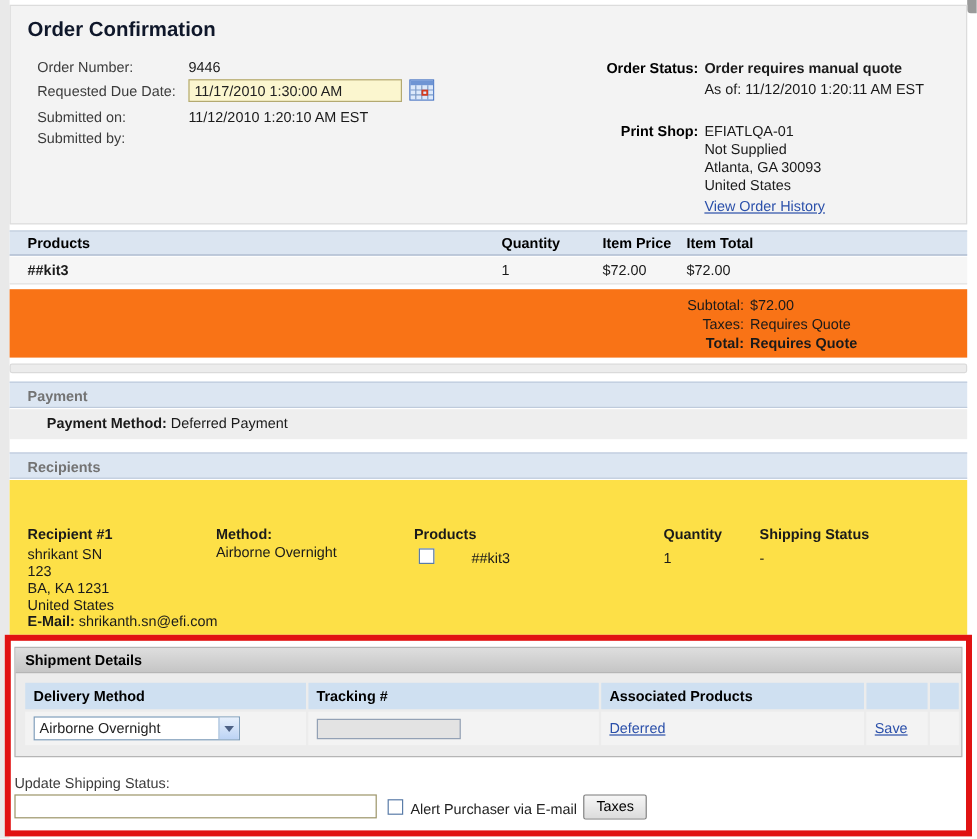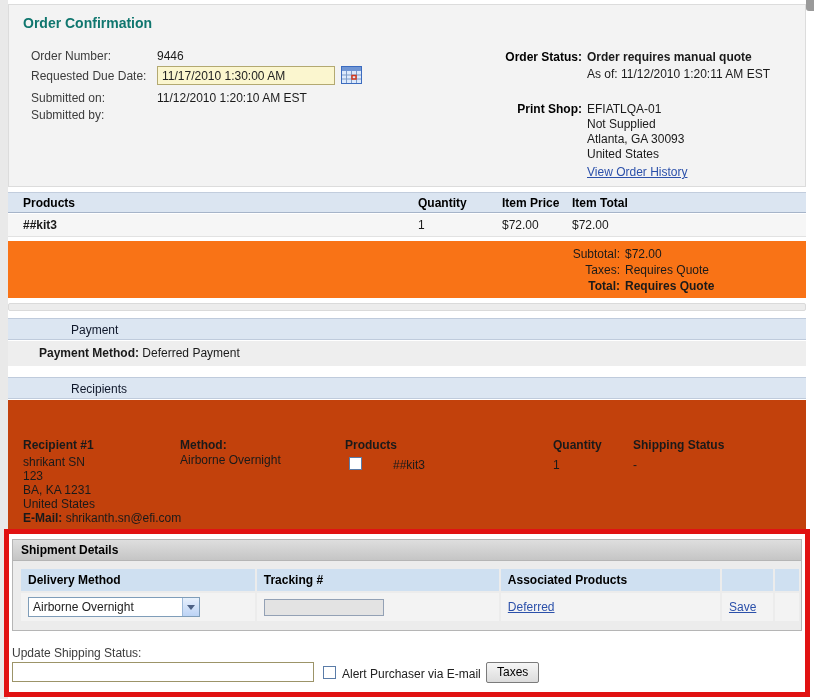--- a/index.html
+++ b/index.html
@@ -6,21 +6,21 @@
   html,body { width:814px; height:699px; background:#ffffff; overflow:hidden;
     font-family:"Liberation Sans","DejaVu Sans",sans-serif; font-size:12px; color:#1a1a1a; }
   #page { position:relative; width:814px; height:699px; background:#ffffff; }
   .abs { position:absolute; }
   .bold { font-weight:bold; }
   .gutter { left:0; top:0; width:8px; height:699px; background:#e9e9e9; }
   .corner-mark { left:806px; top:0; width:8px; height:11px; background:#9a9a9a; border-bottom-left-radius:3px; }
 
   
   .top-box { left:8px; top:4px; width:798px; height:183px; background:#f3f3f3; border:1px solid #dcdcdc; }
-  .page-title { left:14px; top:10px; font-size:14px; font-weight:bold; color:#0f766e; }
+  .page-title { left:14px; top:10px; font-size:17px; font-weight:bold; color:#0f172a; }
   .lbl { color:#3c3c3c; }
   .val { color:#1a1a1a; }
   .field-label { left:22px; }
   .field-value { left:148px; }
   .date-input { left:148px; top:61px; width:178px; height:19px; background:#fbf6cf;
     border:1px solid #b3a971; font-family:inherit; font-size:12px; padding:1px 4px; color:#222; }
   .cal-btn { left:331px; top:61px; width:22px; height:19px; background:none; border:none; cursor:pointer; }
 
   .rlabel { width:153px; left:420px; text-align:right; font-weight:bold; color:#000; }
   .rvalue { left:578px; }
@@ -35,24 +35,24 @@
   .col-product { left:15px; } .col-qty { left:410px; } .col-price { left:494px; } .col-total { left:564px; }
   .summary { left:8px; top:241px; width:798px; height:57px; background:#f97316; }
   .sum-row { position:absolute; height:16px; width:798px; }
   .sum-label { position:absolute; left:500px; width:112px; text-align:right; }
   .sum-value { position:absolute; left:617px; }
   .sep-bar { left:8px; top:303px; width:798px; height:8px; background:#ececec; border:1px solid #dadada; border-radius:2px; }
 
   
   .section-bar { left:8px; width:798px; height:22px; background:#dce6f2;
     border-top:1px solid #bfcbdc; border-bottom:1px solid #bfcbdc; }
-  .section-bar span { position:absolute; left:15px; top:4px; font-weight:normal; color:#0f172a;margin-left:48px; }
+  .section-bar span { position:absolute; left:15px; top:4px; font-weight:bold; color:#737373; }
   .pay-row { left:8px; top:341px; width:798px; height:25px; background:#eeeeee; }
   .pay-row div { position:absolute; left:15px; top:5px;padding-left:16px; }
-  .recip-area { left:8px; top:400px; width:798px; height:130px; background:#c2410c; }
+  .recip-area { left:8px; top:400px; width:798px; height:130px; background:#fde047; }
 
   .checkbox { display:inline-block; width:13px; height:13px; background:#ffffff; border:1px solid #5a7ca8; }
 
   
   .red-box { left:4px; top:529px; width:806px; height:168px; border:5px solid #e11212; background:#ffffff; }
 
   
   .ship-box { left:12px; top:539px; width:790px; height:92px; background:#ececec; border:1px solid #b5b5b5; }
   .ship-head { position:absolute; left:0; top:0; width:100%; height:21px;
     background:linear-gradient(#dedede,#c5c5c5); border-bottom:1px solid #b5b5b5;text-align:right; }

